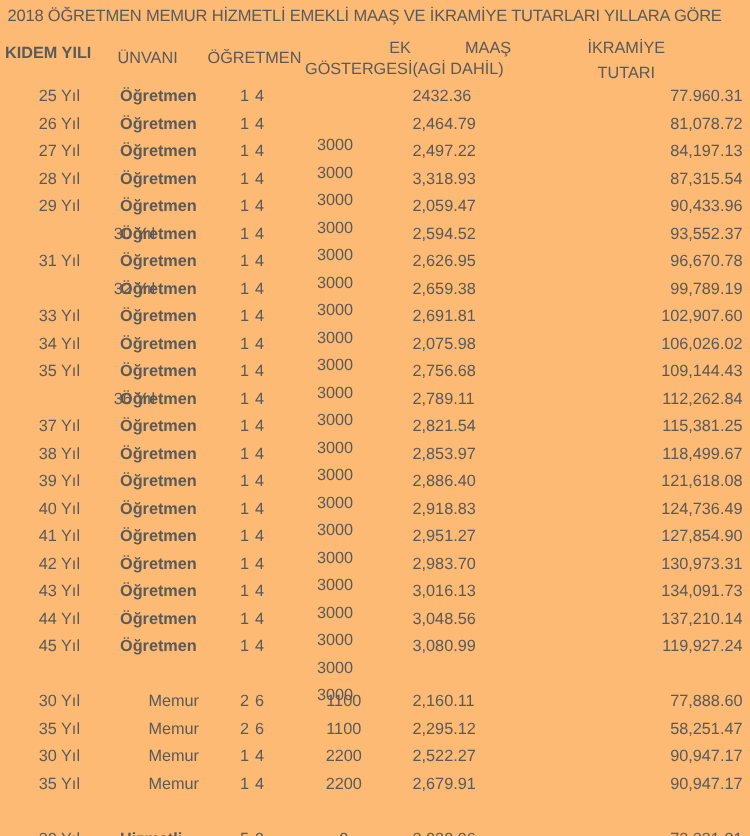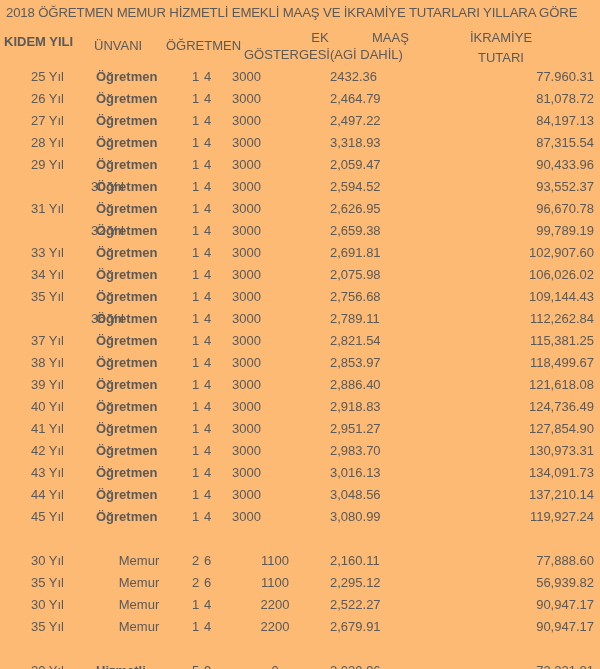--- a/index.html
+++ b/index.html
@@ -90,21 +90,21 @@
 
   
   .c-unvan      { left: 96px; width: 86px; text-align: left; font-weight: bold; }
   .c-unvan-ctr  { left: 96px; width: 86px; text-align: center; }
 
   
   .c-der1 { left: 192px; width: 10px; text-align: left; }
   .c-der2 { left: 204px; width: 10px; text-align: left; }
 
   
-  .c-ek      { left: 232px; width: 72px; text-align: left; }
+  .c-ek      { left: 232px; width: 72px; text-align: center; margin-top: 39px; }
   .c-ek-alt  { left: 232px; width: 86px; text-align: center; }
 
   
   .c-maas { left: 330px; width: 108px; text-align: left; }
 
   
   .c-ikr  { left: 472px; width: 122px; text-align: right; }
 </style>
 </head>
 <body>
@@ -324,21 +324,21 @@
         <div class="c c-maas">2,160.11</div>
         <div class="c c-ikr">77,888.60</div>
       </div>
       <div class="row">
         <div class="c c-kidem">35 Yıl</div>
         <div class="c c-unvan-ctr">Memur</div>
         <div class="c c-der1">2</div>
         <div class="c c-der2">6</div>
         <div class="c c-ek-alt">1100</div>
         <div class="c c-maas">2,295.12</div>
-        <div class="c c-ikr">56,939.82</div>
+        <div class="c c-ikr">58,251.47</div>
       </div>
       <div class="row">
         <div class="c c-kidem">30 Yıl</div>
         <div class="c c-unvan-ctr">Memur</div>
         <div class="c c-der1">1</div>
         <div class="c c-der2">4</div>
         <div class="c c-ek-alt">2200</div>
         <div class="c c-maas">2,522.27</div>
         <div class="c c-ikr">90,947.17</div>
       </div>

